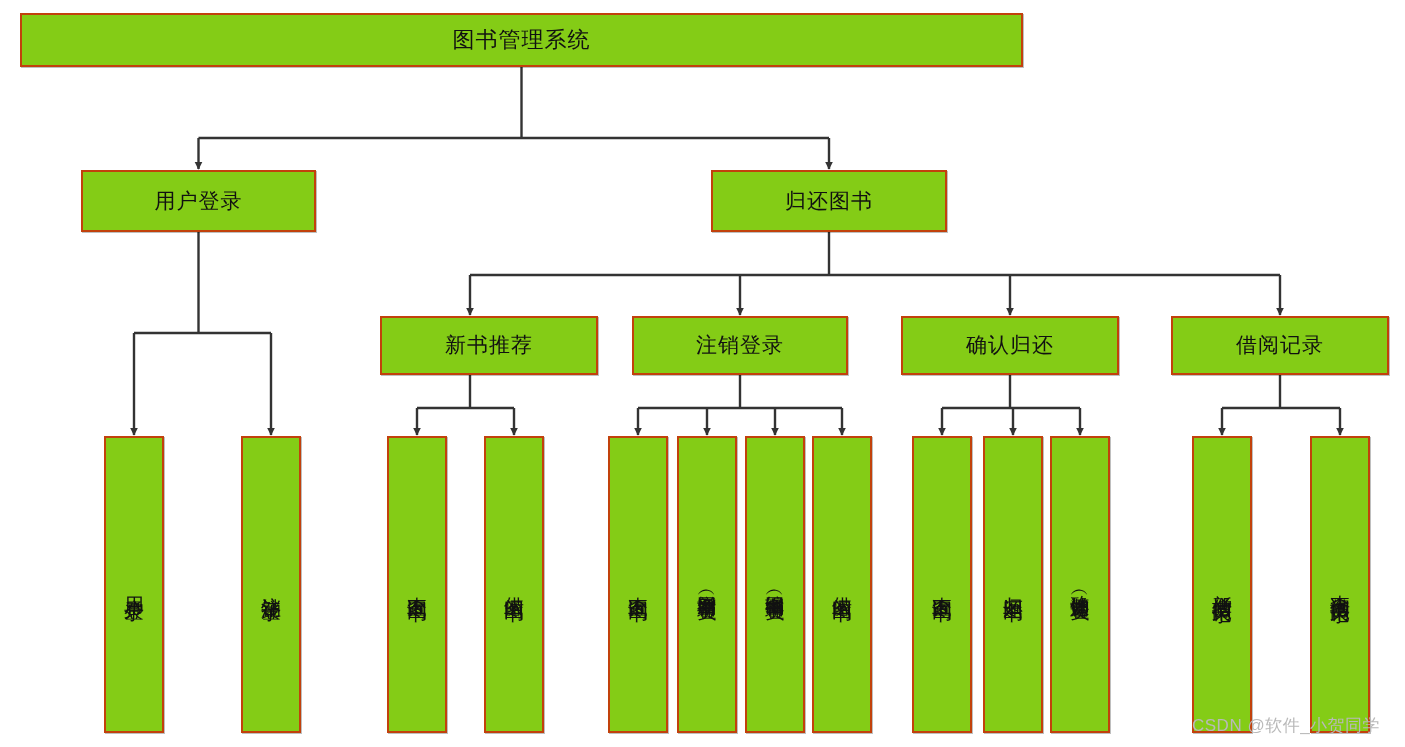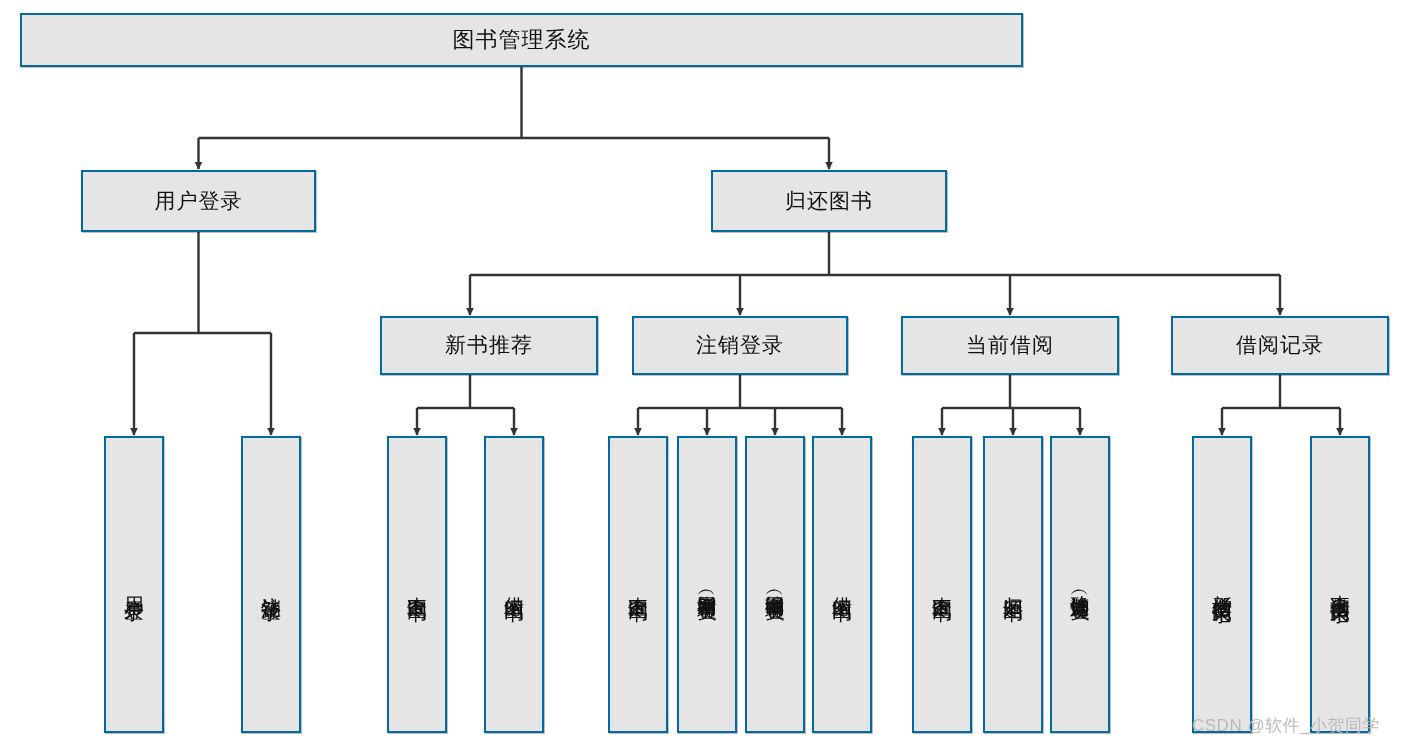--- a/index.html
+++ b/index.html
@@ -22,22 +22,22 @@
     position: absolute;
     left: 0;
     top: 0;
     width: 1405px;
     height: 747px;
     pointer-events: none;
   }
   .node {
     position: absolute;
     box-sizing: border-box;
-    background: #e5e5e5;
-    border: 2px solid #0369a1;
+    background: #84cc16;
+    border: 2px solid #c2410c;
     display: flex;
     align-items: center;
     justify-content: center;
     color: #111111;
     box-shadow: 1px 1px 0 rgba(0,0,0,0.25);
   }
   .node-label {
     display: block;
     text-align: center;
     line-height: 1.18;
@@ -138,21 +138,21 @@
       <div class="node horiz" style="left: 711px; top: 170px; width: 236px; height: 62px;">
         <span class="node-label">归还图书</span>
       </div>
       <div class="node horiz" style="left: 380px; top: 316px; width: 218px; height: 59px;">
         <span class="node-label">新书推荐</span>
       </div>
       <div class="node horiz" style="left: 632px; top: 316px; width: 216px; height: 59px;">
         <span class="node-label">注销登录</span>
       </div>
       <div class="node horiz" style="left: 901px; top: 316px; width: 218px; height: 59px;">
-        <span class="node-label">当前借阅</span>
+        <span class="node-label">确认归还</span>
       </div>
       <div class="node horiz" style="left: 1171px; top: 316px; width: 218px; height: 59px; font-family: Liberation Serif, serif;">
         <span class="node-label">借阅记录</span>
       </div>
       <div class="node leaf" style="left: 104px; top: 436px; width: 60px; height: 297px;">
         <span class="node-label">用户登录</span>
       </div>
       <div class="node leaf" style="left: 241px; top: 436px; width: 60px; height: 297px;">
         <span class="node-label">注销登录</span>
       </div>

